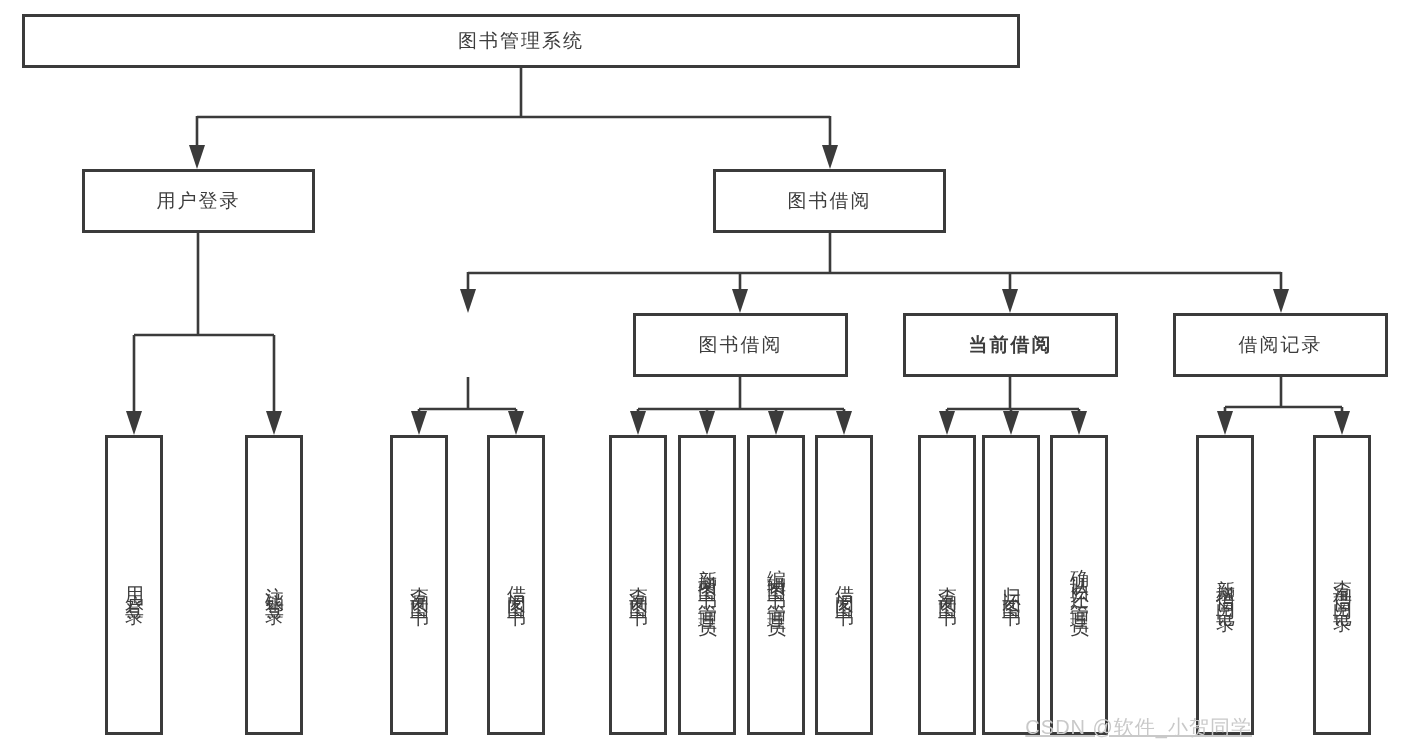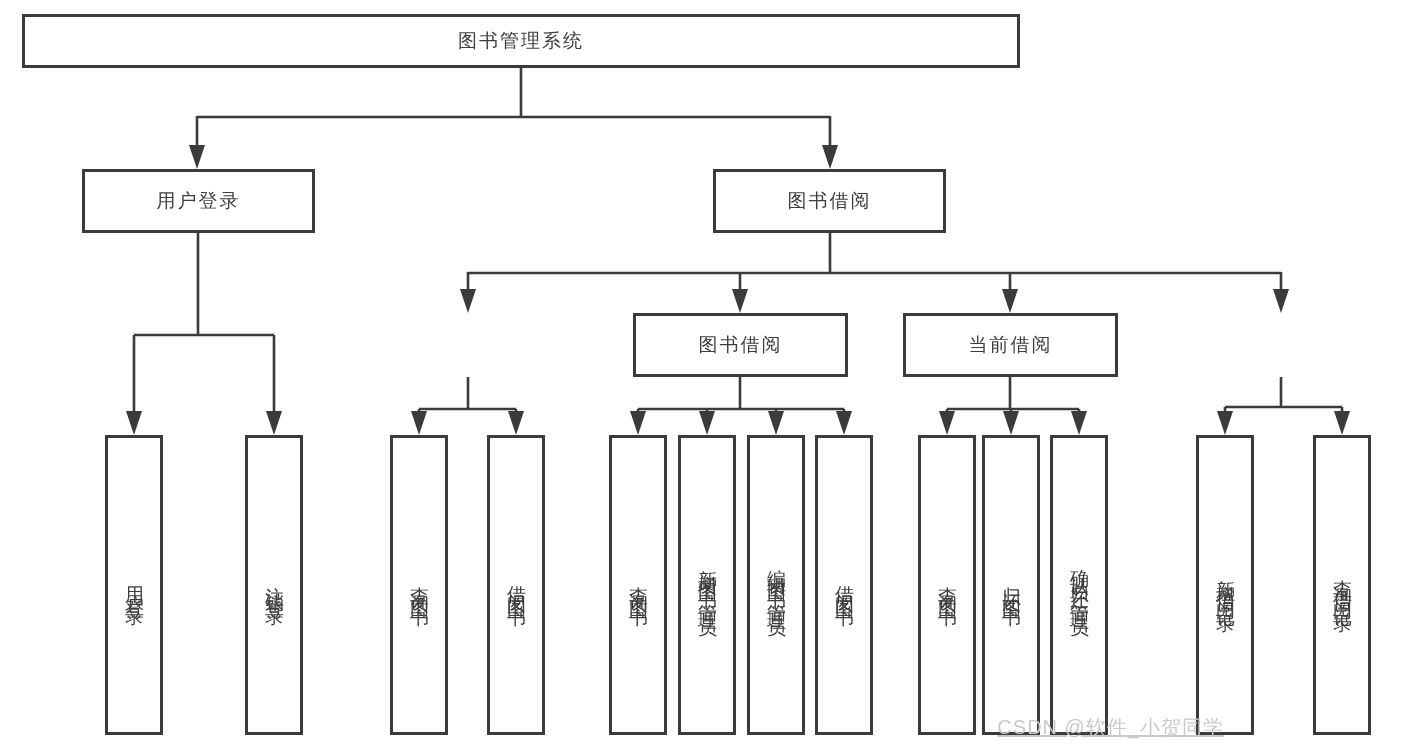--- a/index.html
+++ b/index.html
@@ -9,21 +9,21 @@
     --watermark:#c9c9c9;
     --bg:#ffffff;
   }
   html,body{margin:0;padding:0;}
   body{
     width:1405px;height:747px;
     background:var(--bg);
     font-family:"Liberation Sans","DejaVu Sans",sans-serif;
     overflow:hidden;
   }
-  .canvas{position:relative;width:1229px;height:747px;}
+  .canvas{position:relative;width:1229px;height:747px;padding-left:28px;}
   .connectors{position:absolute;left:0;top:0;width:1405px;height:747px;pointer-events:none;}
   .node{
     position:absolute;
     box-sizing:border-box;
     border:3px solid var(--line);
     background:var(--box-bg);
     display:flex;
     align-items:center;
     justify-content:center;
     color:var(--text);
@@ -106,22 +106,25 @@
   <div class="node h" style="left:82px;top:169px;width:233px;height:64px;">
     <span>用户登录</span>
   </div>
   <div class="node h" style="left:713px;top:169px;width:233px;height:64px;">
     <span>图书借阅</span>
   </div>
 
   <div class="node h" style="left:633px;top:313px;width:215px;height:64px;font-family:Liberation Serif, serif;">
     <span>图书借阅</span>
   </div>
-  <div class="node h" style="left:903px;top:313px;width:215px;height:64px;">
+  <div class="node h" style="left:903px;top:313px;width:215px;height:64px;font-weight:bold;">
     <span>当前借阅</span>
+  </div>
+  <div class="node h" style="left:1173px;top:313px;width:215px;height:64px;">
+    <span>借阅记录</span>
   </div>
 
   <div class="node v" style="left:105px;top:435px;width:58px;height:300px;">
     <span>用户登录</span>
   </div>
   <div class="node v" style="left:245px;top:435px;width:58px;height:300px;">
     <span>注销登录</span>
   </div>
 
   <div class="node v" style="left:390px;top:435px;width:58px;height:300px;">

